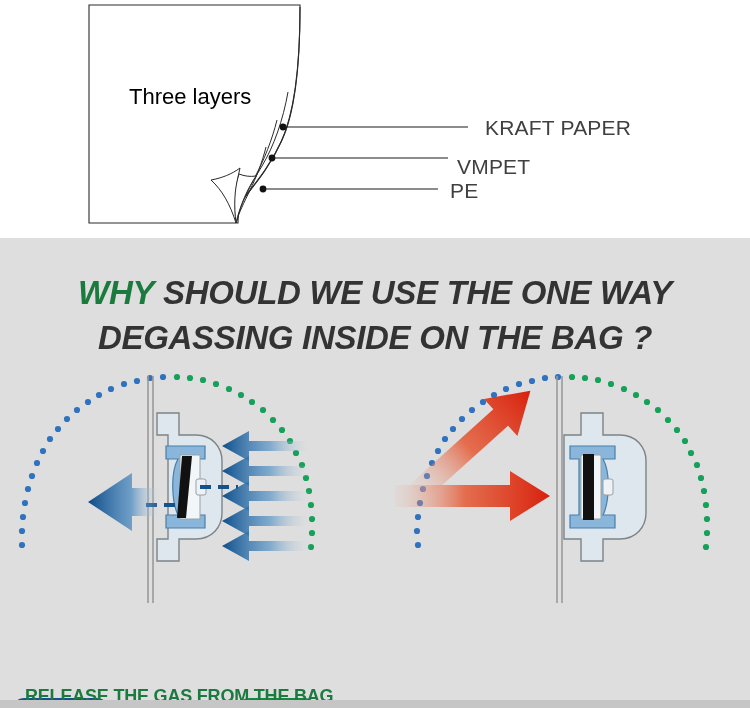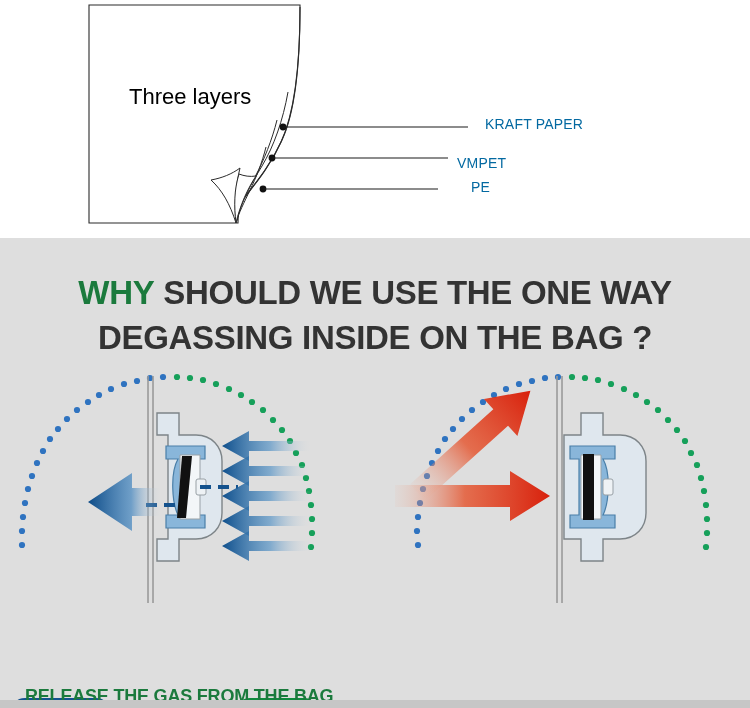--- a/index.html
+++ b/index.html
@@ -27,28 +27,28 @@
     background: #ffffff;
     border-radius: 8px;
   }
   #layers-svg {
     position: absolute;
     left: 0; top: 0;
   }
   .layer-label {
     position: absolute;
     font-family: "Liberation Sans", sans-serif;
-    font-size: 14px;
-    color: #0369a1;
+    font-size: 21px;
+    color: #404040;
     white-space: nowrap;
     letter-spacing: 0.2px;
   }
   #label-kraft { left: 485px; top: 116px; }
   #label-vmpet { left: 457px; top: 147px; margin-top: 8px; }
-  #label-pe    { left: 471px; top: 179px; text-align: right; }
+  #label-pe    { left: 450px; top: 179px; text-align: right; }
   #three-layers-text {
     position: absolute;
     left: 129px;
     top: 84px;
     font-family: "Liberation Sans", sans-serif;
     font-size: 22px;
     color: #000000;
     white-space: nowrap;
   }
 
@@ -73,20 +73,21 @@
     left: 0;
     top: 32px;
     width: 750px;
     text-align: center;
     font-family: "Liberation Sans", sans-serif;
     font-weight: bold;
     font-size: 33px;
     line-height: 45px;
     color: #333333;
     letter-spacing: -0.3px;
+    font-style: italic;
   }
   #headline .why { color: #1b7a3d; }
 
   .panel-half {
     position: absolute;
     top: 125px;
     width: 375px;
     height: 345px;
   }
   #half-left  { left: 0px; }

